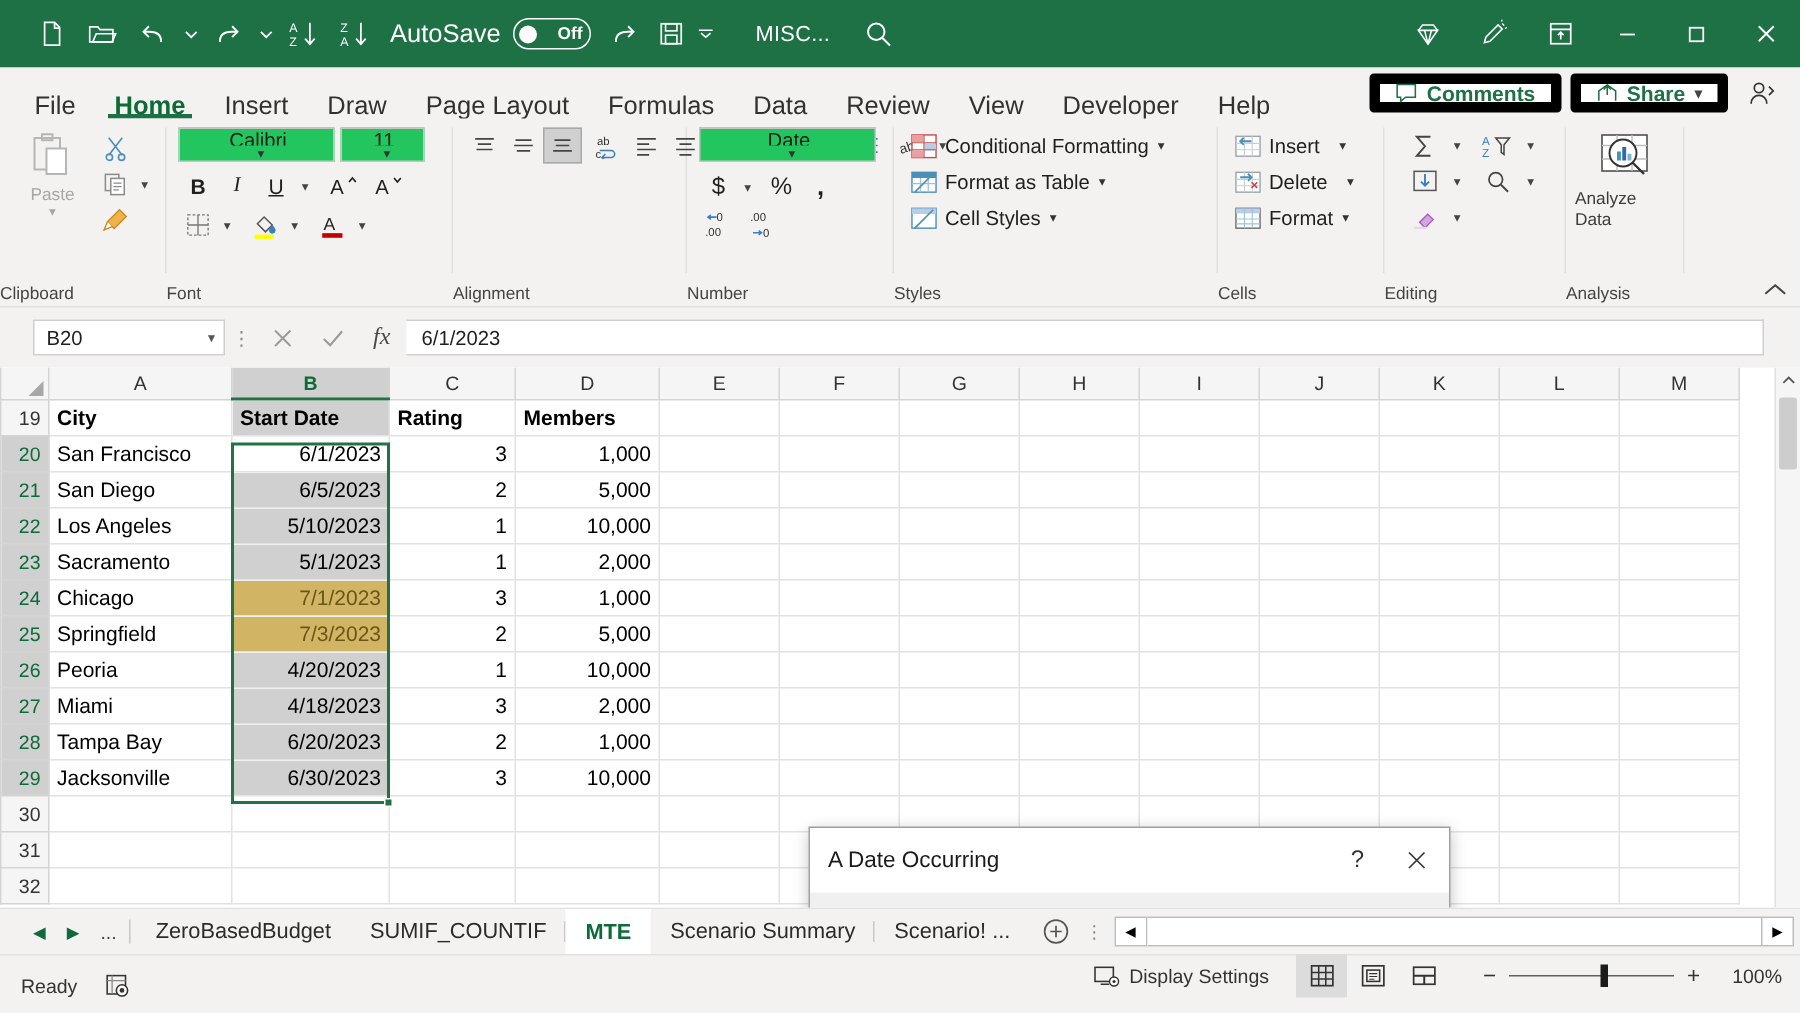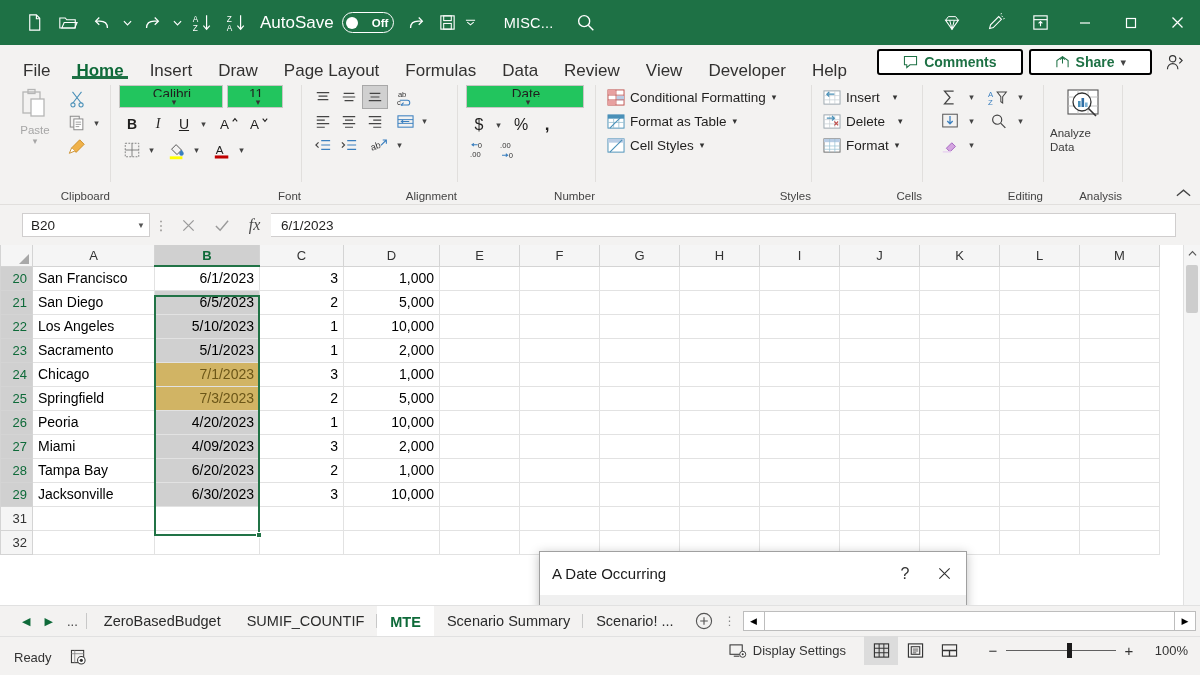--- a/index.html
+++ b/index.html
@@ -47,35 +47,35 @@
     padding: 0 13px; display: flex; align-items: center; font-size: 17px;
     color: #323130; position: relative; white-space: nowrap; margin-top: 17px;
   }
   .rtab.active { color: #0e6a39; font-weight: 700; }
   .rtab.active::after {
     content: ""; position: absolute; left: 9px; right: 9px; bottom: 0;
     height: 2.6px; background: #1e7145;
   }
   .tabs-right { margin-left: auto; display: flex; align-items: center; gap: 6px; padding-right: 8px; }
   .pillbtn {
-    display: flex; align-items: center; gap: 6px; height: 26px; padding: 0 24px;
-    border: 2px solid #000000; border-radius: 3px; background: #fff;
+    display: flex; align-items: center; gap: 6px; height: 26px; padding: 0 10px;
+    border: 7px solid #000000; border-radius: 3px; background: #fff;
     font-size: 14px; font-weight: 700; color: #1e7145;
   }
   .pillbtn .cv { font-weight: 400; color:#444; font-size: 11px; }
 
   
   .ribbon {
     height: 126px; background: #f3f2f1; border-bottom: 1px solid #e1dfdd;
     display: flex; position: relative;
   }
   .group { display: flex; flex-direction: column; position: relative; height: 126px; padding: 4px 0 0 0; }
   .group-body { flex: 1; display: flex; align-items: flex-start; padding: 2px 6px 0 6px; }
   .group-label {
-    font-size: 11.5px; color: #444; text-align: right; height: 18px; line-height: 18px;
+    font-size: 11.5px; color: #444; text-align: left; height: 18px; line-height: 18px;
     position: relative;
   }
   .group-sep { width: 1px; background: #e1dfdd; margin: 6px 0 22px 0; }
 
   .btnv { 
     display: flex; flex-direction: column; align-items: center; justify-content: flex-start;
     width: 58px; padding-top: 3px; font-size: 11.5px; color: #3b3b3b;
   }
   .btnv.dim { color: #a6a6a6; }
   .sm { width: 26px; height: 24px; display: flex; align-items: center; justify-content: center; }
@@ -477,21 +477,21 @@
               </svg>
           </div>
           <span class="cv-ico">▾</span>
         </div>
       </div>
       <div class="group-label">Font</div>
     </div>
     <div class="group-sep"></div>
 
     <div class="group" style="width:155px">
-      <div class="group-body" style="flex-direction:column;padding-left:8px">
+      <div class="group-body" style="flex-direction:row;padding-left:8px">
         <div class="row">
           <div class="sm">
             <svg width="18" height="16" viewBox="0 0 20 18">
                 <path d="M3 4h14M5 8h10M4 12h12" stroke="#444" stroke-width="1.3"></path>
               </svg>
           </div>
           <div class="sm">
             <svg width="18" height="16" viewBox="0 0 20 18">
                 <path d="M4 5h12M3 9h14M5 13h10" stroke="#444" stroke-width="1.3"></path>
               </svg>
@@ -779,20 +779,36 @@
         <th style="width:80px">F</th>
         <th style="width:80px">G</th>
         <th style="width:80px">H</th>
         <th style="width:80px">I</th>
         <th style="width:80px">J</th>
         <th style="width:80px">K</th>
         <th style="width:80px">L</th>
         <th style="width:80px">M</th>
       </tr>
 
+      <tr>
+        <td class="rowhead">19</td>
+        <td class="cell hdr">City</td>
+        <td class="cell hdr selfill">Start Date</td>
+        <td class="cell hdr">Rating</td>
+        <td class="cell hdr">Members</td>
+        <td class="cell"></td>
+            <td class="cell"></td>
+        <td class="cell"></td>
+            <td class="cell"></td>
+        <td class="cell"></td>
+            <td class="cell"></td>
+        <td class="cell"></td>
+            <td class="cell"></td>
+        <td class="cell"></td>
+      </tr>
 
       <tr>
         <td class="rowhead rsel">20</td>
         <td class="cell">San Francisco</td>
         <td class="cell num activecell">6/1/2023</td>
         <td class="cell num">3</td>
         <td class="cell num">1,000</td>
         <td class="cell"></td>
             <td class="cell"></td>
         <td class="cell"></td>
@@ -902,21 +918,21 @@
         <td class="cell"></td>
             <td class="cell"></td>
         <td class="cell"></td>
             <td class="cell"></td>
         <td class="cell"></td>
       </tr>
 
       <tr>
         <td class="rowhead rsel">27</td>
         <td class="cell">Miami</td>
-        <td class="cell num selfill">4/09/2023</td>
+        <td class="cell num selfill">4/18/2023</td>
         <td class="cell num">3</td>
         <td class="cell num">2,000</td>
         <td class="cell"></td>
             <td class="cell"></td>
         <td class="cell"></td>
             <td class="cell"></td>
         <td class="cell"></td>
             <td class="cell"></td>
         <td class="cell"></td>
             <td class="cell"></td>
@@ -950,20 +966,36 @@
             <td class="cell"></td>
         <td class="cell"></td>
             <td class="cell"></td>
         <td class="cell"></td>
             <td class="cell"></td>
         <td class="cell"></td>
             <td class="cell"></td>
         <td class="cell"></td>
       </tr>
 
+      <tr>
+        <td class="rowhead">30</td>
+        <td class="cell"></td>
+            <td class="cell"></td>
+        <td class="cell"></td>
+            <td class="cell"></td>
+        <td class="cell"></td>
+            <td class="cell"></td>
+        <td class="cell"></td>
+            <td class="cell"></td>
+        <td class="cell"></td>
+            <td class="cell"></td>
+        <td class="cell"></td>
+            <td class="cell"></td>
+        <td class="cell"></td>
+      </tr>
       <tr>
         <td class="rowhead">31</td>
         <td class="cell"></td>
             <td class="cell"></td>
         <td class="cell"></td>
             <td class="cell"></td>
         <td class="cell"></td>
             <td class="cell"></td>
         <td class="cell"></td>
             <td class="cell"></td>

